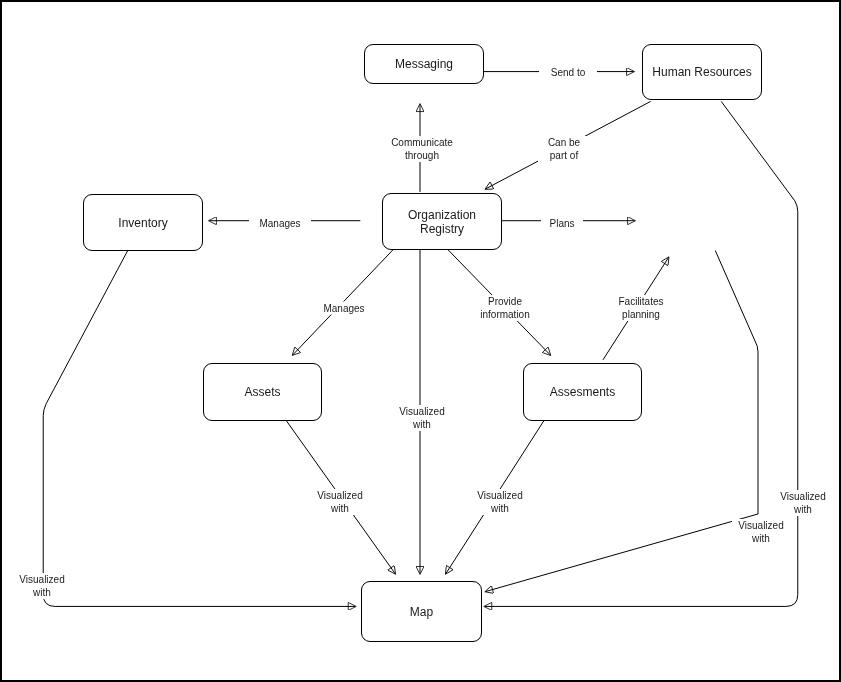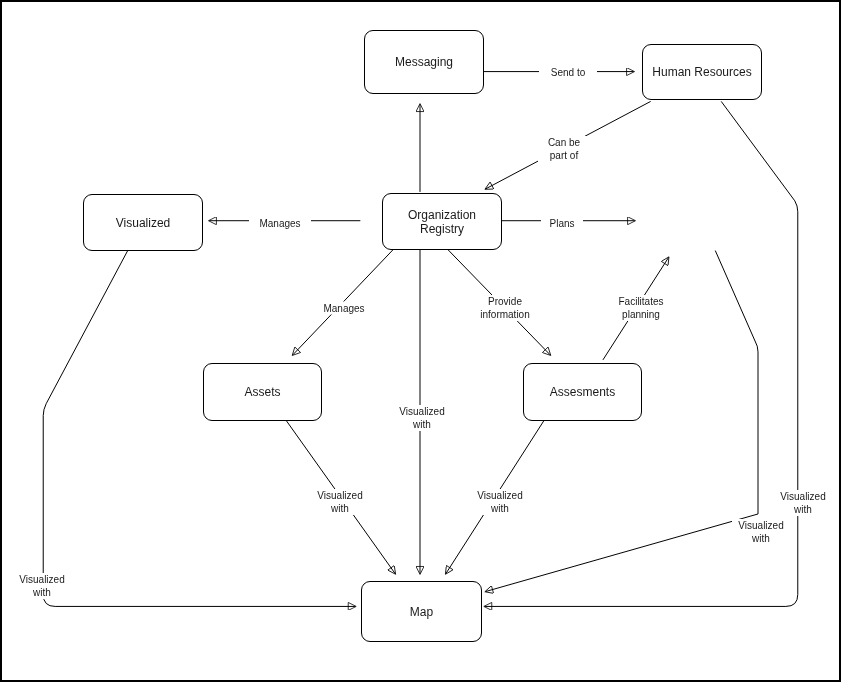--- a/index.html
+++ b/index.html
@@ -55,43 +55,44 @@
     <path d="M447,248 L551,355" marker-end="url(#arrow)"></path>
     <path d="M604,360 L670,257" marker-end="url(#arrow)"></path>
     <path d="M420,248 L420,575" marker-end="url(#arrow)"></path>
     <path d="M284,419 L395,575" marker-end="url(#arrow)"></path>
     <path d="M546,419 L446,575" marker-end="url(#arrow)"></path>
     <path d="M126,250 L44,404 Q41,410 41,416 L41,596 Q41,608 53,608 L355,608" marker-end="url(#arrow)"></path>
     <path d="M723,100 L797,200 Q800,205 800,211 L800,596 Q800,608 788,608 L485,608" marker-end="url(#arrow)"></path>
     <path d="M717,250 L757,341 Q760,346 760,352 L760,515 L486,593" marker-end="url(#arrow)"></path>
   </svg>
 
-  <div class="node" style="left:362px;top:28px;width:120px;height:64px;">
+  <div class="node" style="left:362px;top:42px;width:120px;height:40px;">
     <span>Messaging</span>
   </div>
   <div class="node" style="left:640px;top:42px;width:120px;height:56px;">
     <span>Human Resources</span>
   </div>
   <div class="node" style="left:81px;top:192px;width:120px;height:57px;">
-    <span>Visualized</span>
+    <span>Inventory</span>
   </div>
   <div class="node" style="left:360px;top:191px;width:120px;height:57px;margin-left:20px;">
     <span style="max-width:92px;">Organization Registry</span>
   </div>
   <div class="node" style="left:201px;top:361px;width:119px;height:58px;">
     <span>Assets</span>
   </div>
   <div class="node" style="left:521px;top:361px;width:119px;height:58px;">
     <span>Assesments</span>
   </div>
   <div class="node" style="left:359px;top:579px;width:121px;height:61px;">
     <span>Map</span>
   </div>
 
   <div class="elabel" style="left:566px;top:70px;width:56px;">Send to</div>
+  <div class="elabel" style="left:420px;top:147px;width:90px;">Communicate through</div>
   <div class="elabel" style="left:562px;top:147px;width:50px;">Can be part of</div>
   <div class="elabel" style="left:278px;top:221px;width:60px;">Manages</div>
   <div class="elabel" style="left:560px;top:221px;width:40px;">Plans</div>
   <div class="elabel" style="left:342px;top:306px;width:60px;">Manages</div>
   <div class="elabel" style="left:503px;top:306px;width:64px;">Provide information</div>
   <div class="elabel" style="left:639px;top:306px;width:60px;">Facilitates planning</div>
   <div class="elabel" style="left:420px;top:416px;width:56px;">Visualized with</div>
   <div class="elabel" style="left:338px;top:500px;width:56px;">Visualized with</div>
   <div class="elabel" style="left:498px;top:500px;width:56px;">Visualized with</div>
   <div class="elabel" style="left:40px;top:584px;width:56px;">Visualized with</div>

